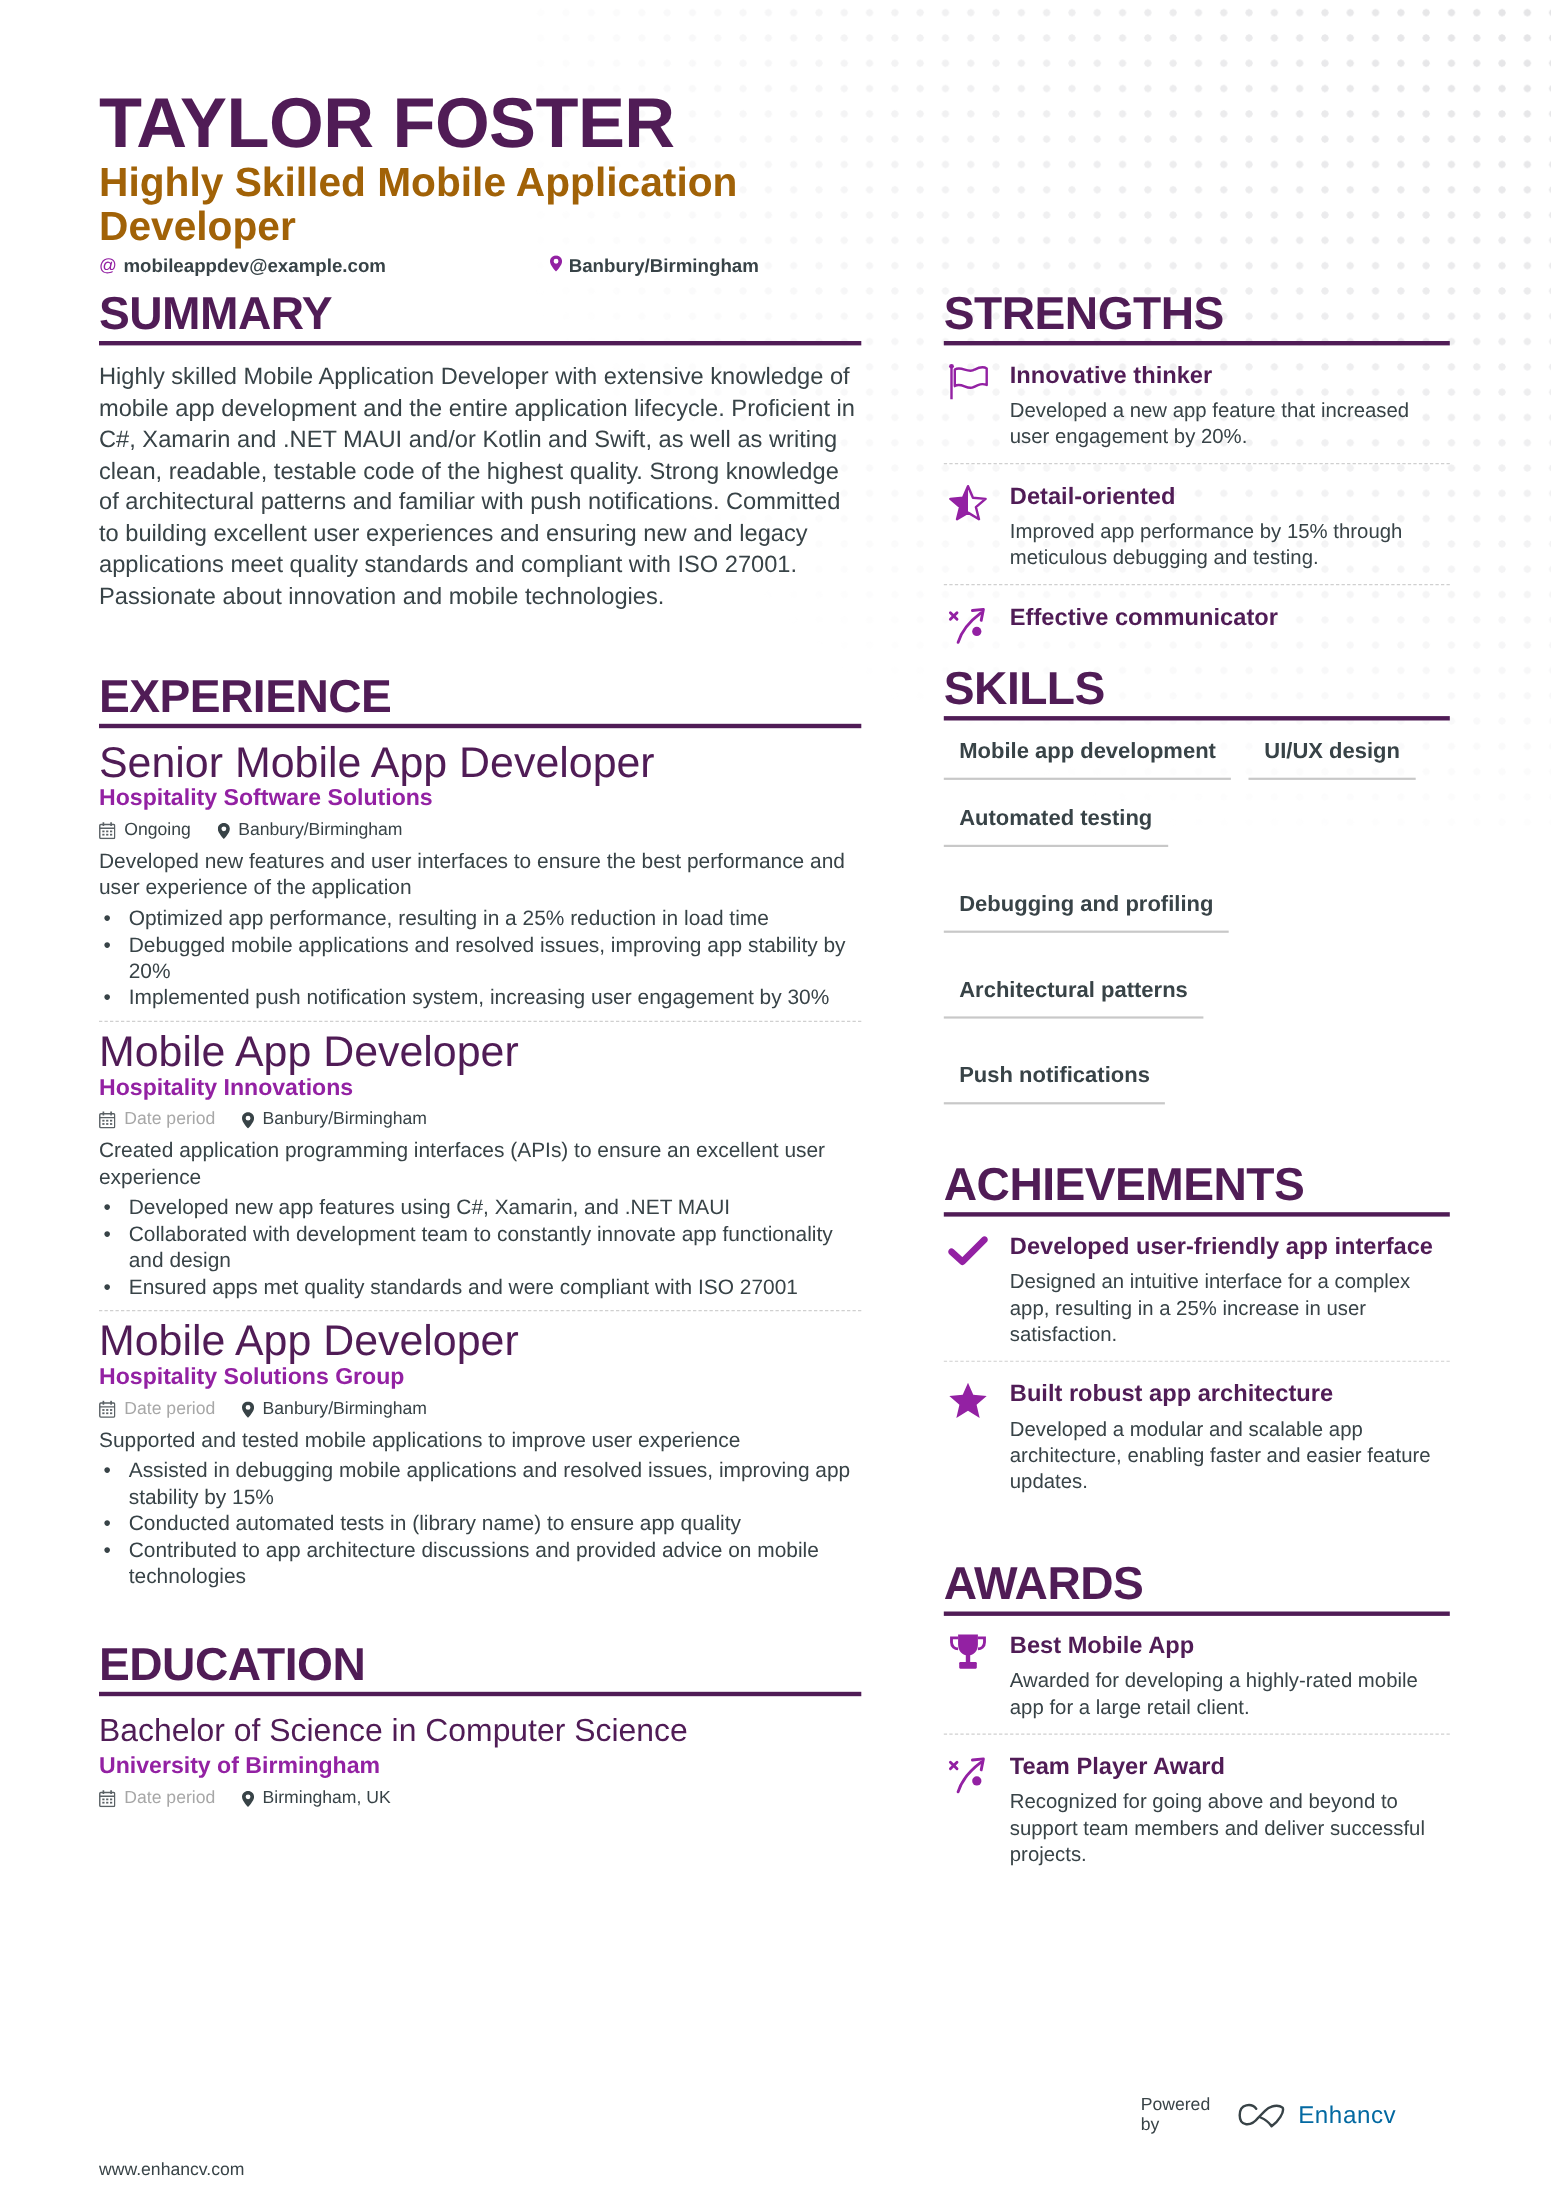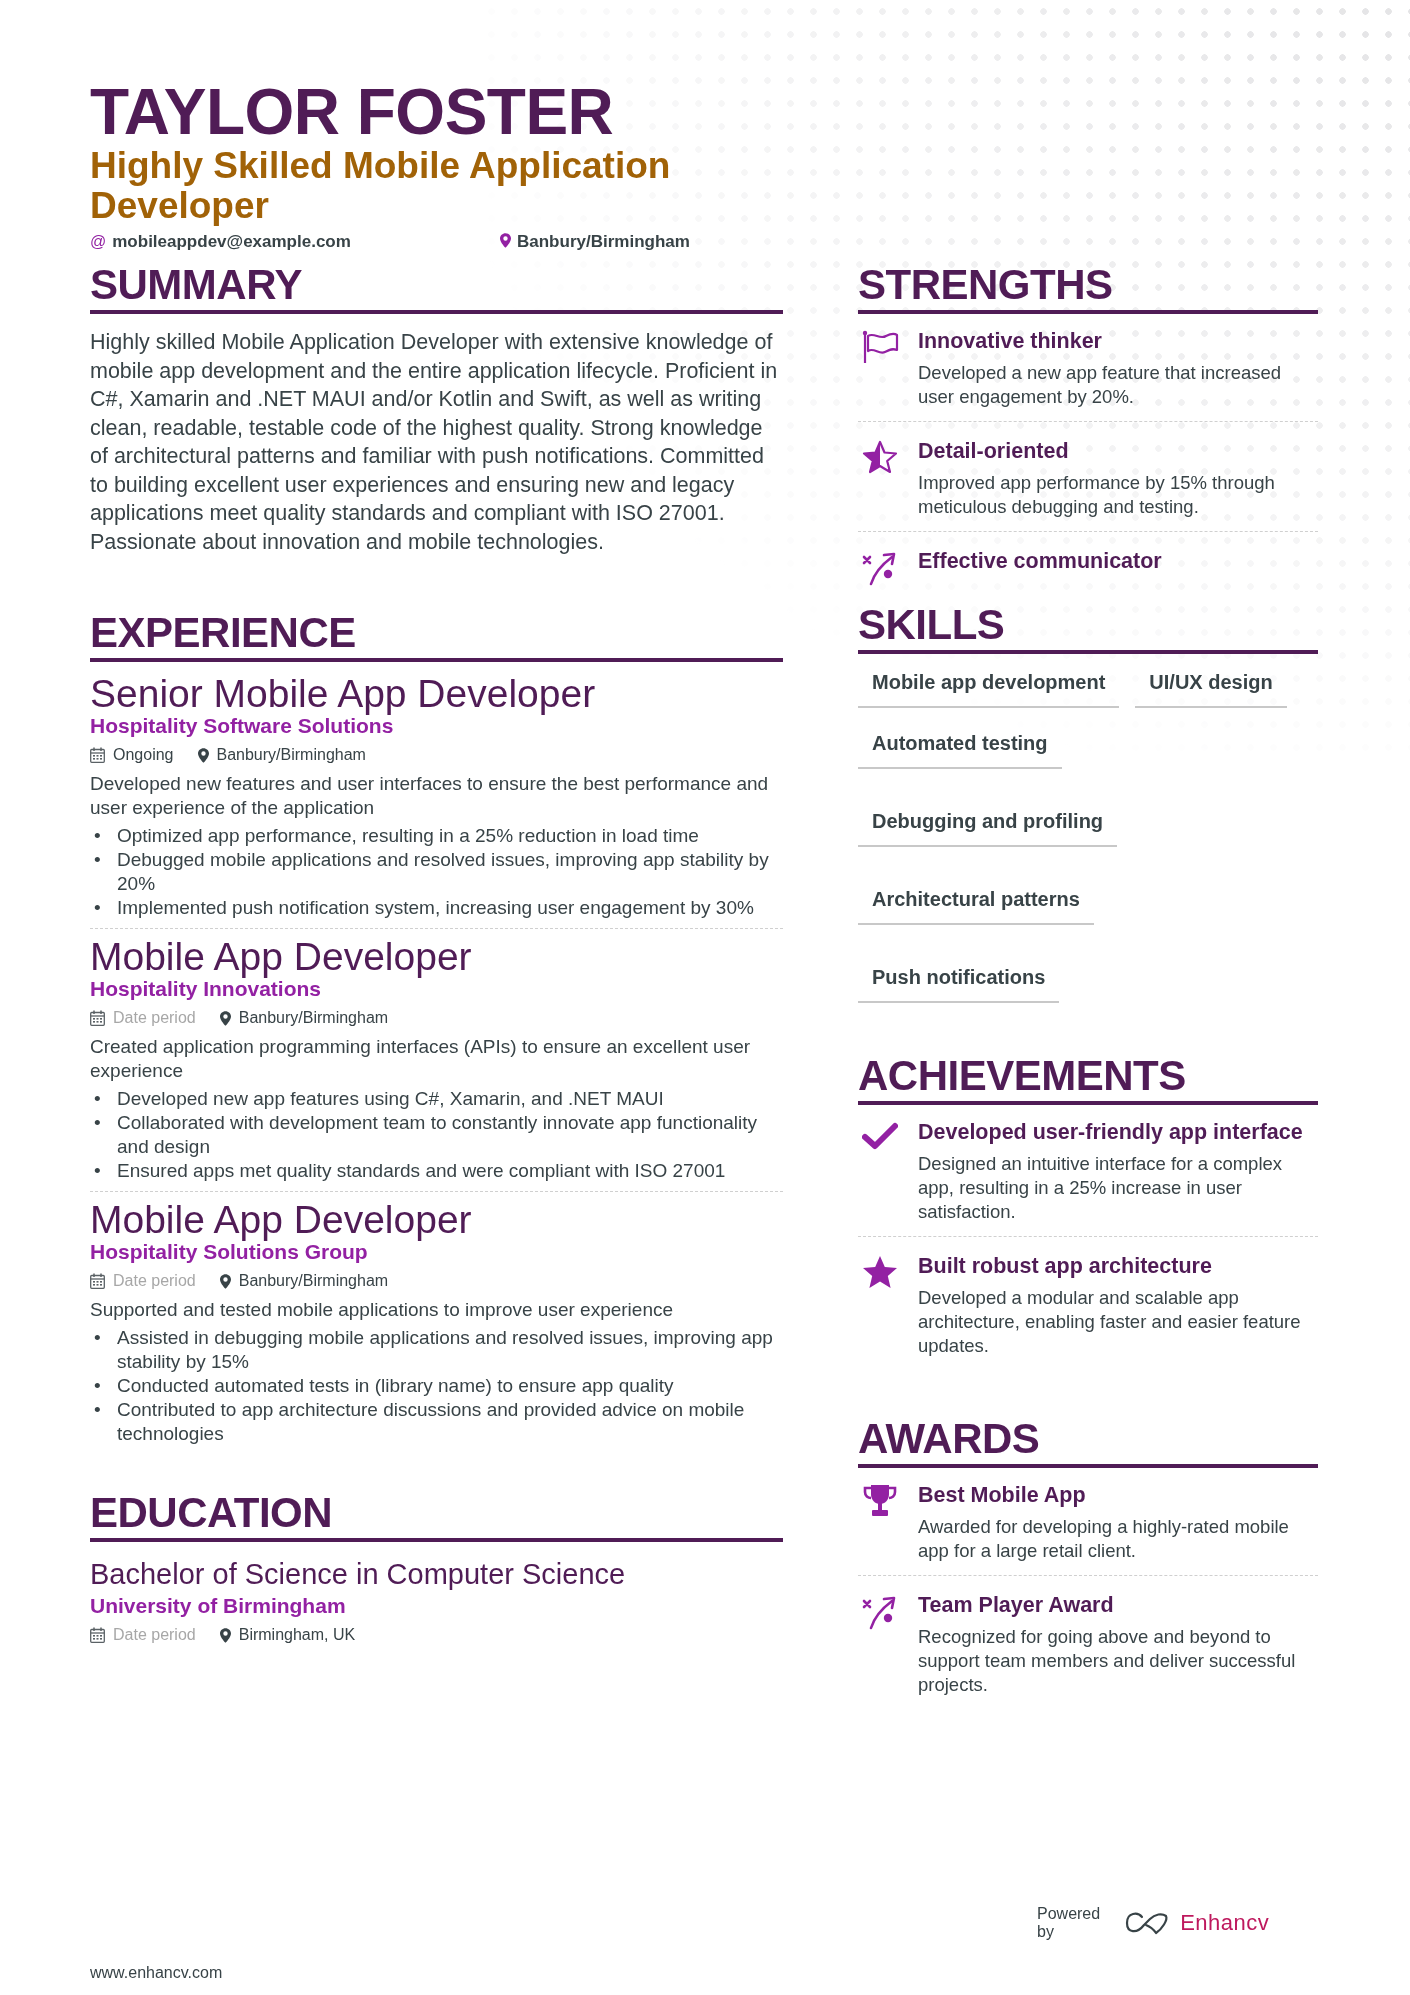--- a/index.html
+++ b/index.html
@@ -51,21 +51,21 @@
   .feat-ic { width: 60px; flex: 0 0 60px; padding-left: 4px; padding-top: 2px; }
   .feat-body { flex: 1; }
   .feat-title { font-size: 21.5px; font-weight: 700; color: #501c56; line-height: 27px; }
   .feat-desc { font-size: 18.5px; line-height: 24px; color: #384347; margin-top: 6px; }
 
   .skills { display: flex; flex-wrap: wrap; column-gap: 16px; row-gap: 17px; margin-top: 6px; margin-bottom: 50px; }
   .skill { font-size: 20px; font-weight: 700; color: #384347; padding: 4px 14px 10px 14px; border-bottom: 2px solid #c8c8c8; line-height: 28px; }
 
   .footer-left { position: absolute; left: 90px; top: 1964px; font-size: 16px; color: #384347; }
   .footer-right { position: absolute; left: 1037px; top: 1905px; display: flex; align-items: center; gap: 24px; font-size: 16px; color: #384347; }
-  .brand { display: flex; align-items: center; gap: 10px; font-size: 22px; color: #be185d; letter-spacing: 0.5px; }
+  .brand { display: flex; align-items: center; gap: 10px; font-size: 22px; color: #0369a1; letter-spacing: 0.5px; }
 </style>
 </head>
 <body>
 
 <div class="dots"></div>
 
 <div class="page">
 
   <div class="header">
     <div class="name">TAYLOR FOSTER</div>

